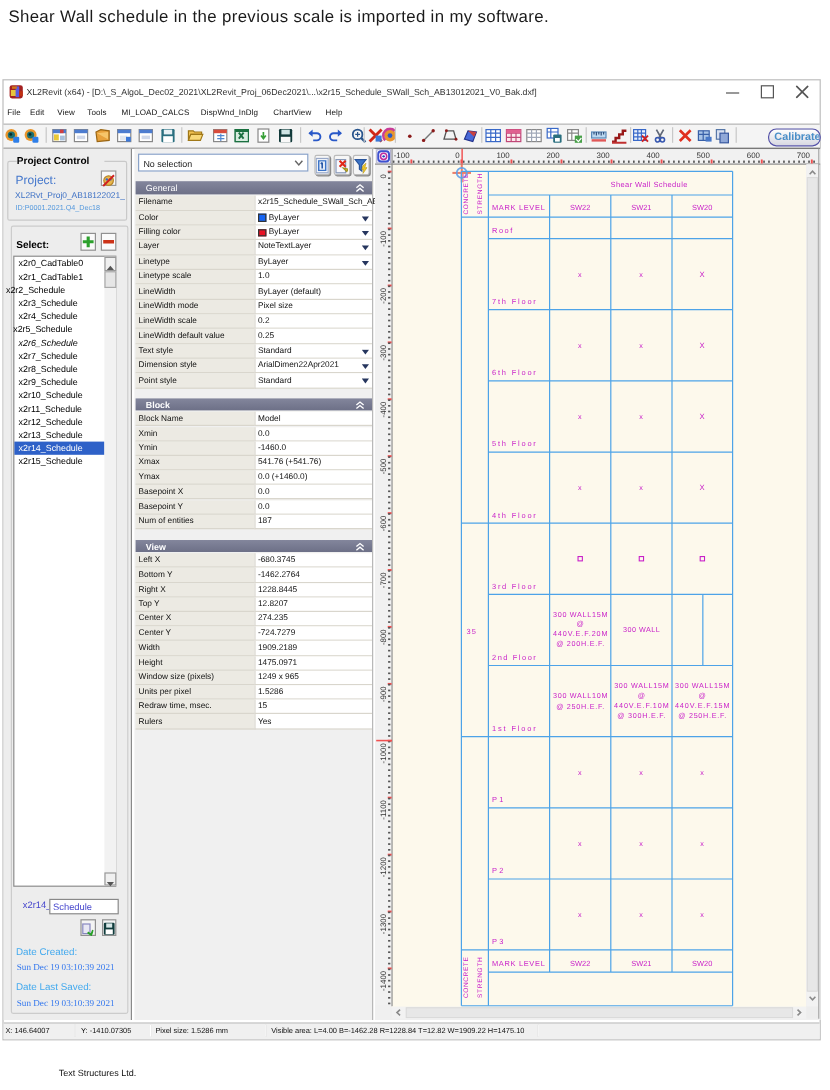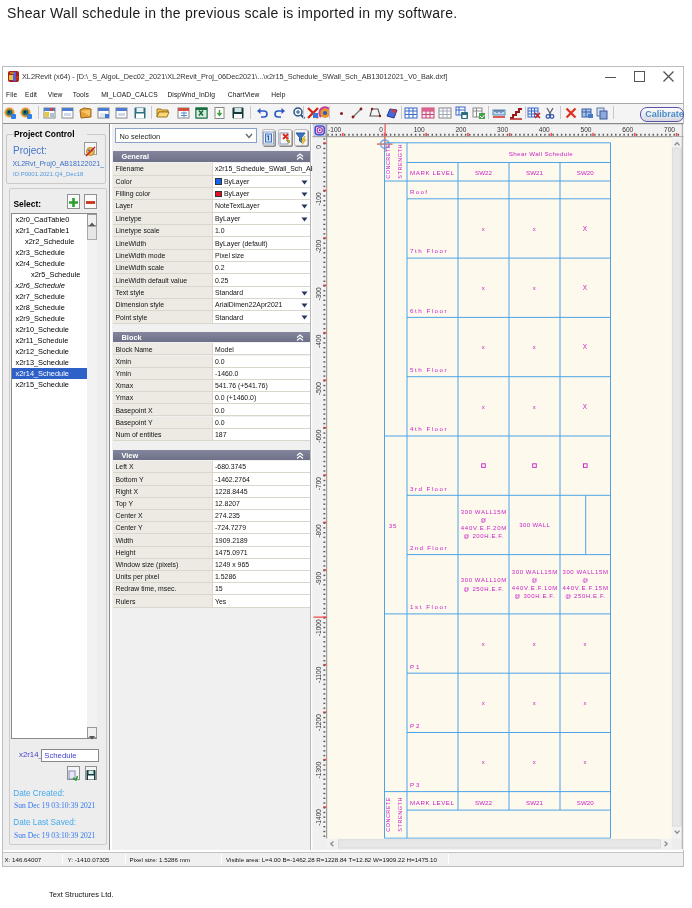--- a/index.html
+++ b/index.html
@@ -224,24 +224,24 @@
 <div class="abs" style="left:66.5px;top:193.5px;width:13px;height:15px;background:#fafafa;border:1px solid #909090;"><svg width="11" height="13">
       <path d="M5.5,2 v9 M1,6.5 h9" stroke="#2ca02c" stroke-width="2.6"></path>
     </svg></div>
 <div class="abs" style="left:84px;top:193.5px;width:13px;height:15px;background:#fafafa;border:1px solid #909090;"><svg width="11" height="13">
       <path d="M1,6.5 h9" stroke="#cc3318" stroke-width="2.8"></path>
     </svg></div>
 <div class="abs" style="left:13.5px;top:198.5px;font-size:8.4px;font-weight:bold;color:#000;">Select:</div>
 <div class="abs" style="left:10.5px;top:213px;width:86.5px;height:526px;background:#fff;border:1px solid #8a8a8a;"></div>
 <div class="abs" style="left:15.5px;top:215.3px;font-size:7.4px;color:#000;white-space:nowrap;">x2r0_CadTable0</div>
 <div class="abs" style="left:15.5px;top:226.3px;font-size:7.4px;color:#000;white-space:nowrap;">x2r1_CadTable1</div>
-<div class="abs" style="left:25px;top:237.2px;font-size:7.4px;color:#000;white-space:nowrap;">x2r2_Schedule</div>
+<div class="abs" style="left:5px;top:237.2px;font-size:7.4px;color:#000;white-space:nowrap;">x2r2_Schedule</div>
 <div class="abs" style="left:15.5px;top:248.2px;font-size:7.4px;color:#000;white-space:nowrap;">x2r3_Schedule</div>
 <div class="abs" style="left:15.5px;top:259.1px;font-size:7.4px;color:#000;white-space:nowrap;">x2r4_Schedule</div>
-<div class="abs" style="left:31px;top:270.1px;font-size:7.4px;color:#000;white-space:nowrap;">x2r5_Schedule</div>
+<div class="abs" style="left:11px;top:270.1px;font-size:7.4px;color:#000;white-space:nowrap;">x2r5_Schedule</div>
 <div class="abs" style="left:15.5px;top:281.1px;font-size:7.4px;color:#000;white-space:nowrap;font-style:italic;">x2r6_Schedule</div>
 <div class="abs" style="left:15.5px;top:292.0px;font-size:7.4px;color:#000;white-space:nowrap;">x2r7_Schedule</div>
 <div class="abs" style="left:15.5px;top:303.0px;font-size:7.4px;color:#000;white-space:nowrap;">x2r8_Schedule</div>
 <div class="abs" style="left:15.5px;top:313.9px;font-size:7.4px;color:#000;white-space:nowrap;">x2r9_Schedule</div>
 <div class="abs" style="left:15.5px;top:324.9px;font-size:7.4px;color:#000;white-space:nowrap;text-align:center;">x2r10_Schedule</div>
 <div class="abs" style="left:15.5px;top:335.9px;font-size:7.4px;color:#000;white-space:nowrap;">x2r11_Schedule</div>
 <div class="abs" style="left:15.5px;top:346.8px;font-size:7.4px;color:#000;white-space:nowrap;">x2r12_Schedule</div>
 <div class="abs" style="left:15.5px;top:357.8px;font-size:7.4px;color:#000;white-space:nowrap;">x2r13_Schedule</div>
 <div class="abs" style="left:11.5px;top:367.5px;width:75px;height:11px;background:#2e61c8;"></div>
 <div class="abs" style="left:15.5px;top:368.7px;font-size:7.4px;color:#fff;white-space:nowrap;">x2r14_Schedule</div>
@@ -285,21 +285,21 @@
 <div class="abs" style="left:277.8px;top:128.5px;width:13.8px;height:17px;background:#f6f6f6;border:1px solid #bbb;border-radius:2px;box-shadow:1px 1px 0 #8a8a8a;"><svg width="11" height="14" style="margin:1px 0 0 0.5px">
       <rect x="1" y="2" width="8" height="11" fill="#f8f8fc" stroke="#8898b8"></rect>
       <path d="M4,3 L9,8 M9,3 L4,8" stroke="#e02818" stroke-width="1.8"></path>
       <path d="M7,9 l3,3 1,-2 Z" fill="#d8c838" stroke="#a09020"></path>
     </svg></div>
 <div class="abs" style="left:293.9px;top:128.5px;width:13.8px;height:17px;background:#f6f6f6;border:1px solid #bbb;border-radius:2px;box-shadow:1px 1px 0 #8a8a8a;"><svg width="11" height="14" style="margin:1px 0 0 0.5px">
       <path d="M1,2 h9 l-3.5,4.5 v5 l-2,-1.5 v-3.5 Z" fill="#3c74c8" stroke="#28549c"></path>
       <path d="M7.5,7 l2.5,-2 -1,4 2,-0.5 -3.5,5 0.5,-3.5 -1.5,0.5 Z" fill="#f0c828" stroke="#b89818" stroke-width="0.5"></path>
     </svg></div>
 <div class="abs" style="left:112.5px;top:151.3px;width:197px;height:10.6px;background:linear-gradient(#83869c,#6d7087);">
-    <div class="abs" style="left:9px;top:1.2px;font-size:7.4px;font-weight:bold;color:#fff;">General</div>
+    <div class="abs" style="left:9px;top:1.2px;font-size:7.4px;font-weight:normal;color:#fff;">General</div>
     <svg class="abs" style="right:6px;top:2px;" width="8" height="8">
       <path d="M1,3.5 L4,1 L7,3.5 M1,6.5 L4,4 L7,6.5" fill="none" stroke="#fff" stroke-width="1.1"></path>
     </svg>
   </div>
 <div class="abs" style="left:112.5px;top:163.20px;width:197px;height:12.35px;background:#eceae3;border-bottom:1px solid #d9d6cd;"></div>
 <div class="abs" style="left:212.0px;top:163.20px;width:97.5px;height:12.35px;background:#fff;border-bottom:1px solid #d9d6cd;border-left:1px solid #d9d6cd;"></div>
 <div class="abs" style="left:115.5px;top:165.40px;font-size:6.9px;color:#111;white-space:nowrap;">Filename</div>
 <div class="abs" style="left:215.0px;top:165.40px;font-size:6.9px;color:#111;white-space:nowrap;">x2r15_Schedule_SWall_Sch_AB</div>
 <div class="abs" style="left:112.5px;top:175.55px;width:197px;height:12.35px;background:#eceae3;border-bottom:1px solid #d9d6cd;"></div>
 <div class="abs" style="left:212.0px;top:175.55px;width:97.5px;height:12.35px;background:#fff;border-bottom:1px solid #d9d6cd;border-left:1px solid #d9d6cd;"></div>

